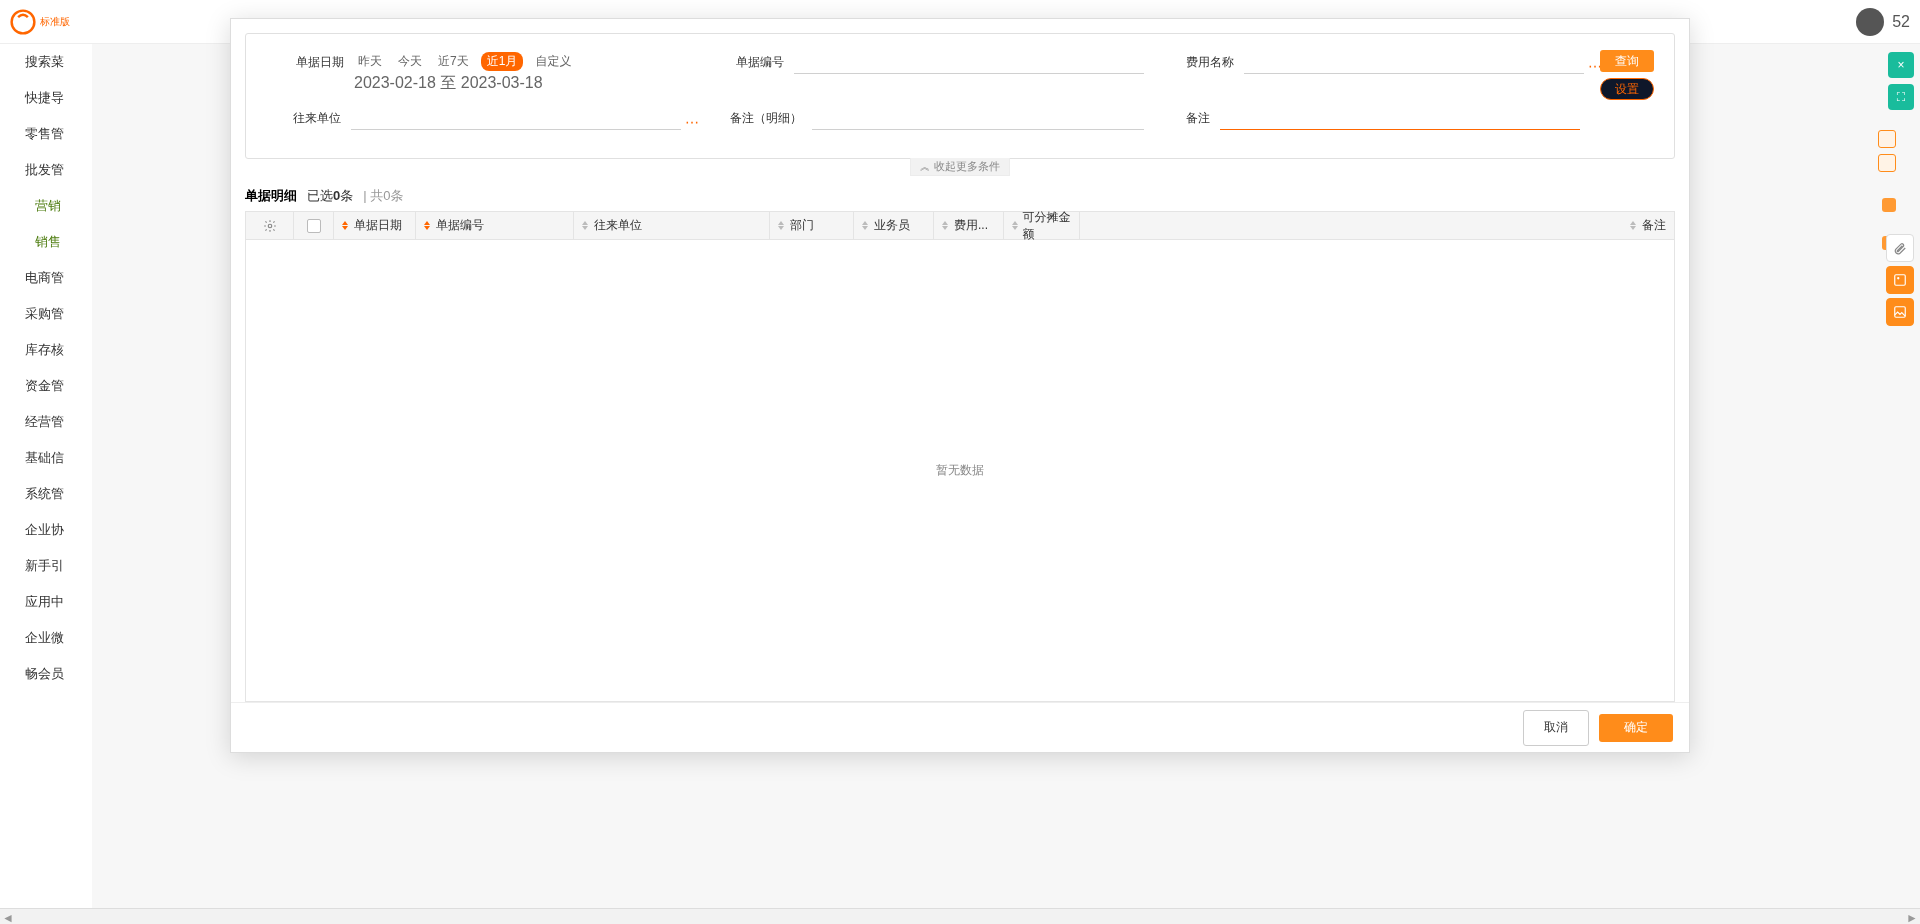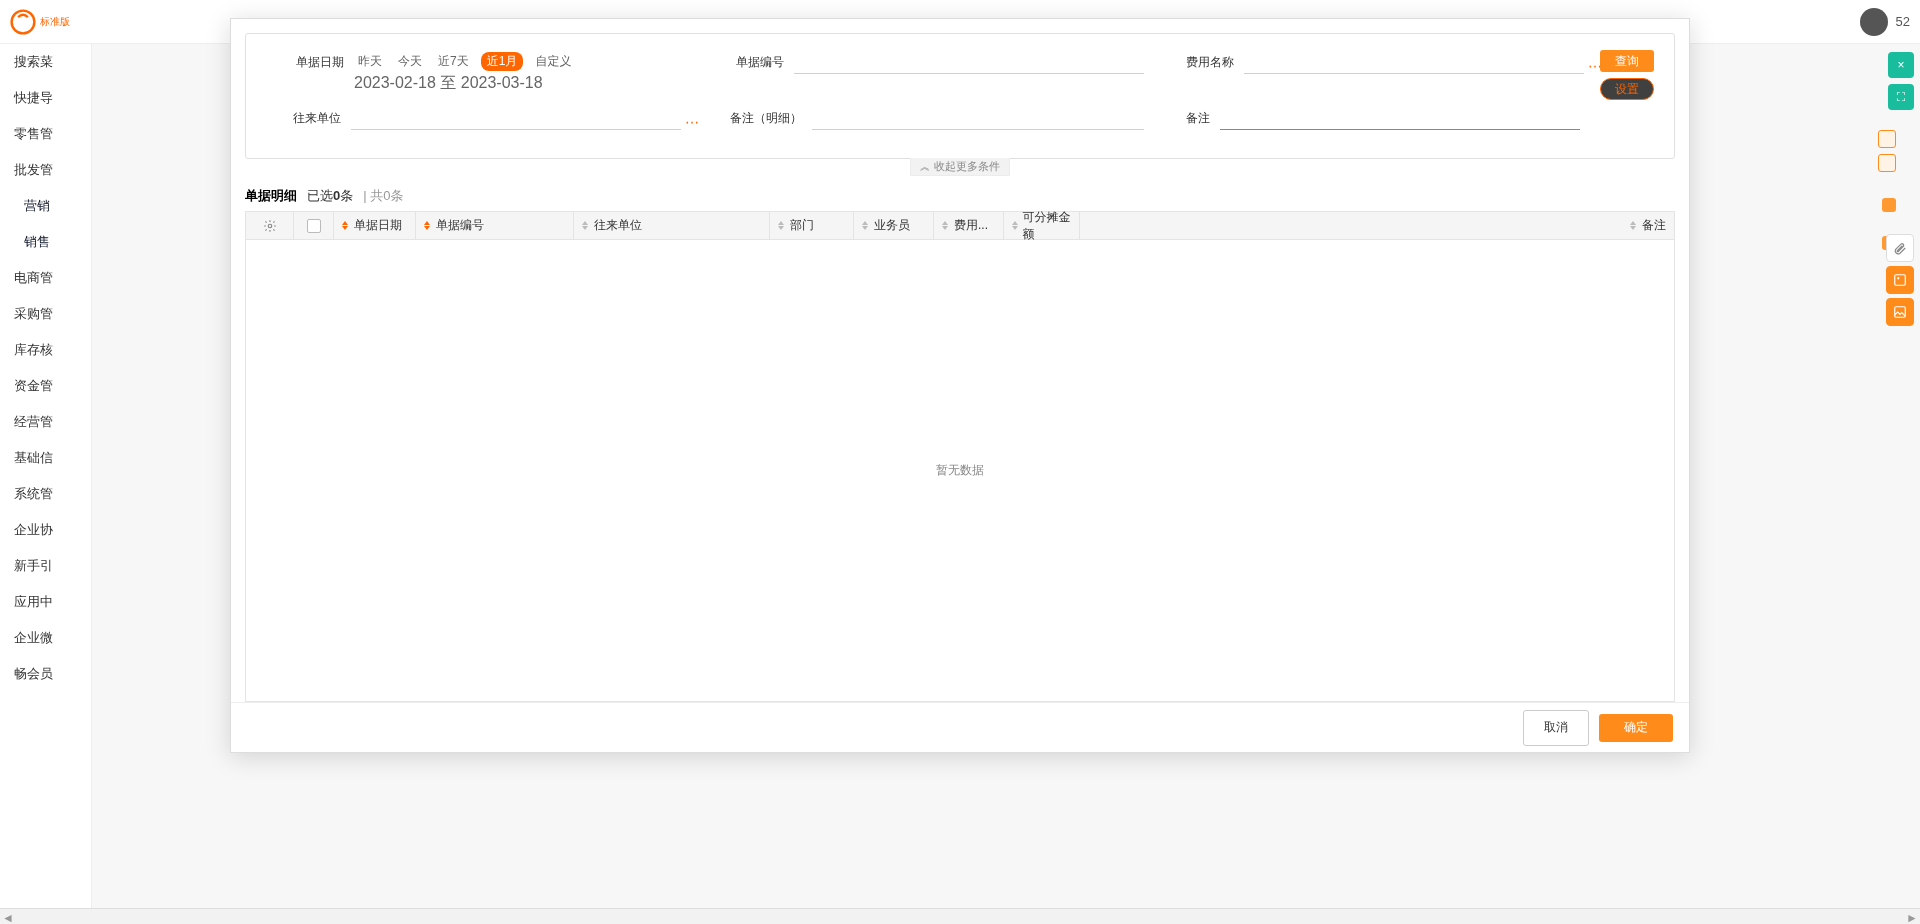--- a/index.html
+++ b/index.html
@@ -24,34 +24,34 @@
     border-bottom: 1px solid #eee;
   }
   .logo {
     width: 82px; height: 30px; display: flex; align-items: center; gap: 4px;
     color: #f60;
   }
   .logo-icon { width: 26px; height: 26px; }
   .logo-text { font-size: 10px; color: #f60; }
   .bg-topbar-right {
     margin-left: auto; display: flex; align-items: center; gap: 8px;
-    color: #555; font-size: 13px;
+    color: #555; font-size: 16px;
   }
   .avatar { width: 28px; height: 28px; border-radius: 50%; background: #555; }
 
   .bg-sidebar {
-    position: absolute; left: 0; top: 44px; bottom: 0; width: 92px;
+    position: absolute; left: 11px; top: 44px; bottom: 0; width: 92px;
     background: #fff; border-right: 1px solid #eee;
     display: flex; flex-direction: column;
   }
   .sidebar-item {
     height: 36px; display: flex; align-items: center; padding-left: 14px;
     color: #333; font-size: 13px; cursor: pointer;
   }
-  .sidebar-item.sub { padding-left: 24px; color: #0f172a; }
+  .sidebar-item.sub { padding-left: 24px; color: #4d7c0f; }
   .bg-main {
     position: absolute; left: 92px; right: 0; top: 44px; bottom: 0;
     background: #f7f7f7;
   }
 
   .bg-right-strip {
     position: absolute; right: 0; top: 8px; display: flex; flex-direction: column; gap: 6px;
     padding-right: 6px;
   }
   .bg-right-btn {
@@ -163,21 +163,21 @@
     position: absolute; right: 20px; top: 16px;
     display: flex; flex-direction: column; gap: 6px;
   }
   .btn {
     height: 22px; min-width: 48px; padding: 0 14px;
     border-radius: 3px; font-size: 12px; cursor: pointer;
     display: inline-flex; align-items: center; justify-content: center;
     border: 1px solid transparent;
   }
   .btn-primary { background: #ff8c1a; color: #fff; }
-  .btn-outline { background: #404040; color: #f60; border-color: #f60; border-radius: 11px; }
+  .btn-outline { background: #0f172a; color: #f60; border-color: #f60; border-radius: 11px; }
 
   .collapse-bar {
     margin: 0 auto;
     width: 100px; height: 18px;
     background: #f2f2f2;
     color: #888;
     font-size: 11px;
     display: flex; align-items: center; justify-content: center;
     gap: 4px; cursor: pointer;
     border: 1px solid #ececec; border-top: none;

